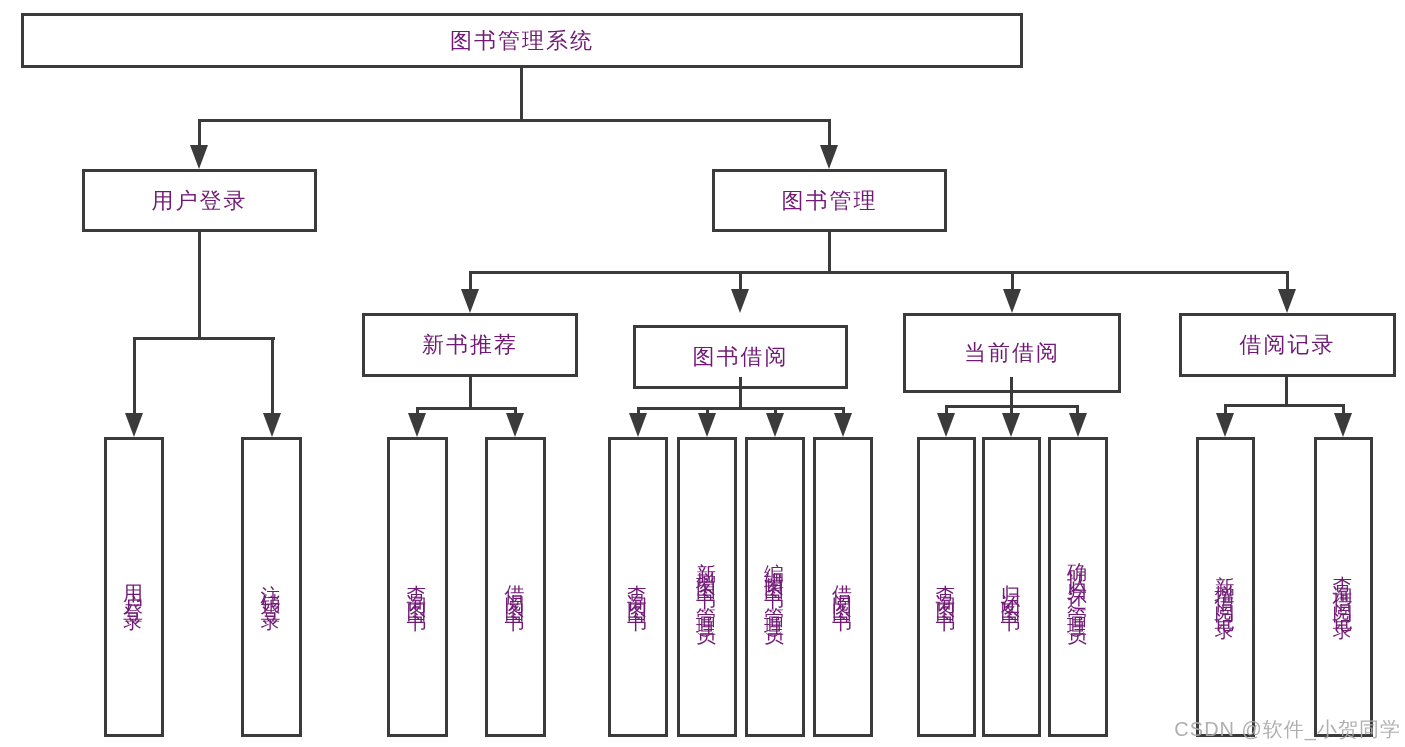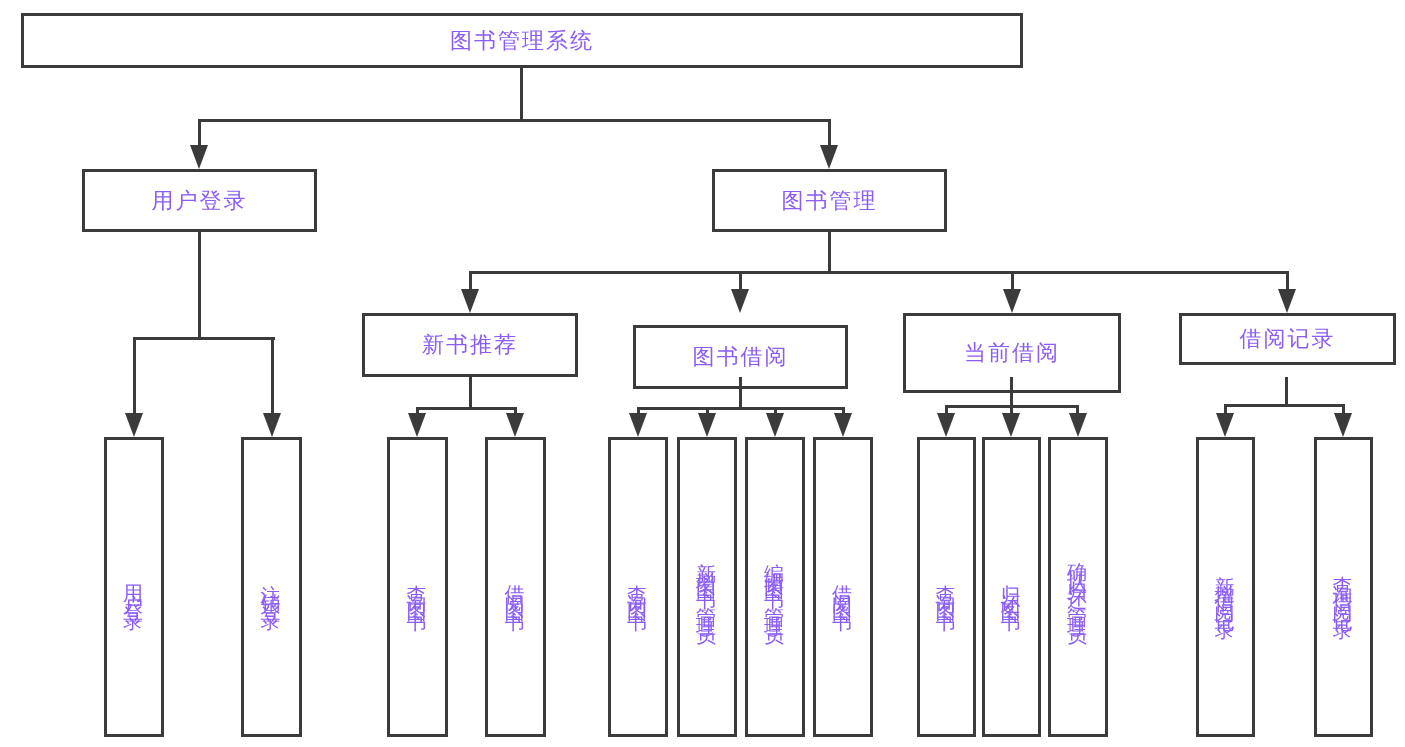--- a/index.html
+++ b/index.html
@@ -2,21 +2,21 @@
 <html><head>
 <meta charset="utf-8">
 <style>
   html,body { margin:0; padding:0; background:#ffffff; }
   #canvas {
     position:relative; width:1405px; height:747px; background:#ffffff;
     font-family:"Liberation Sans", sans-serif; overflow:hidden;
   }
   .box {
     position:absolute; box-sizing:border-box; background:#ffffff;
-    border:3px solid #3b3b3b; color:#8b5cf6;
+    border:3px solid #3b3b3b; color:#701a75;
     display:flex; align-items:center; justify-content:center;
     font-size:22px; letter-spacing:2px; white-space:nowrap;
   }
   .vbox {
     font-size:20px; letter-spacing:9px;
     writing-mode:vertical-rl; text-orientation:mixed; white-space:normal;
   }
   .vline { position:absolute; width:3px; background:#3b3b3b; }
   .hline { position:absolute; height:3px; background:#3b3b3b; }
   .arrow {
@@ -35,21 +35,21 @@
 <div id="canvas">
 
   <div class="box" style="left:21px; top:13px; width:1002px; height:55px;">图书管理系统</div>
 
   <div class="box" style="left:82px; top:169px; width:235px; height:63px;">用户登录</div>
   <div class="box" style="left:362px; top:313px; width:216px; height:64px;">新书推荐</div>
 
   <div class="box" style="left:712px; top:169px; width:235px; height:63px;">图书管理</div>
   <div class="box" style="left:633px; top:325px; width:215px; height:64px;">图书借阅</div>
   <div class="box" style="left:903px; top:313px; width:218px; height:80px;">当前借阅</div>
-  <div class="box" style="left:1179px; top:313px; width:217px; height:52px;">借阅记录</div>
+  <div class="box" style="left:1179px; top:313px; width:217px; height:64px;">借阅记录</div>
 
   <div class="box vbox" style="left:104px; top:437px; width:60px; height:300px;">用户登录</div>
   <div class="box vbox" style="left:241px; top:437px; width:61px; height:300px;">注销登录</div>
 
   <div class="box vbox" style="left:387px; top:437px; width:61px; height:300px;">查询图书</div>
   <div class="box vbox" style="left:485px; top:437px; width:61px; height:300px;">借阅图书</div>
 
   <div class="box vbox" style="left:608px; top:437px; width:60px; height:300px;">查询图书</div>
   <div class="box vbox" style="left:677px; top:437px; width:60px; height:300px;">新增图书（管理员）</div>
   <div class="box vbox" style="left:745px; top:437px; width:60px; height:300px;">编辑图书（管理员）</div>
@@ -114,13 +114,14 @@
   <div class="vline" style="left:1076px; top:405px; height:8px;"></div>
   <div class="arrow" style="left:1069px; top:413px;"></div>
 
   <div class="vline" style="left:1285px; top:377px; height:27px;"></div>
   <div class="hline" style="left:1224px; top:404px; width:121px;"></div>
   <div class="vline" style="left:1224px; top:404px; height:9px;"></div>
   <div class="arrow" style="left:1216px; top:413px;"></div>
   <div class="vline" style="left:1342px; top:404px; height:9px;"></div>
   <div class="arrow" style="left:1334px; top:413px;"></div>
 
+  <div class="watermark">CSDN @软件_小贺同学</div>
 </div>
 
 </body></html>

